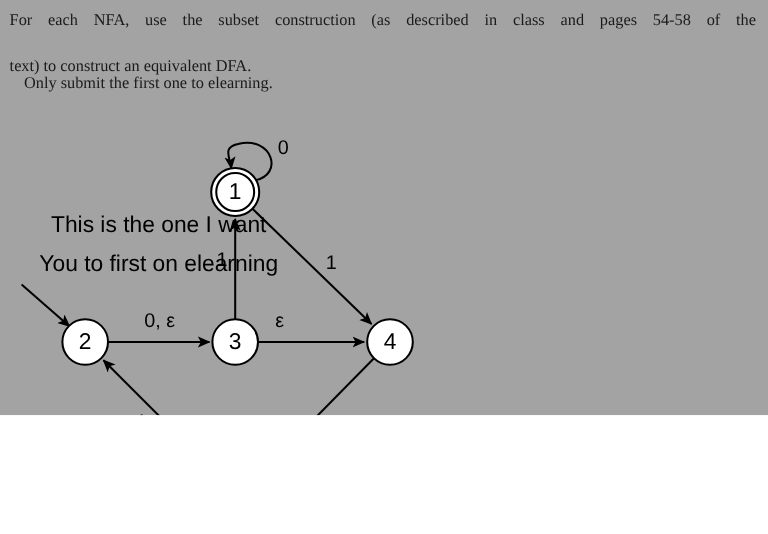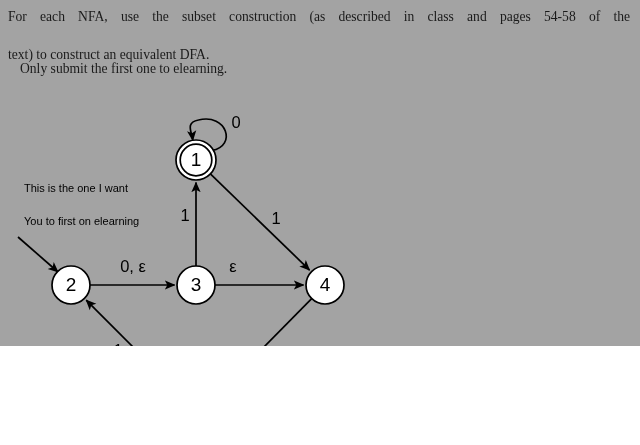--- a/index.html
+++ b/index.html
@@ -37,24 +37,25 @@
     width: 500px;
     margin-left: 12px;
   }
 
   
   #annotation {
     position: absolute;
     left: 12px;
     top: 163px;
     font-family: "Liberation Sans", "DejaVu Sans", sans-serif;
-    font-size: 11px;
+    font-size: 19px;
     line-height: 16.5px;
     color: #000000;
     white-space: pre;
+    text-align: center;
   }
 
   
   #automaton {
     position: absolute;
     left: 0;
     top: 0;
     width: 640px;
     height: 445px;
   }

